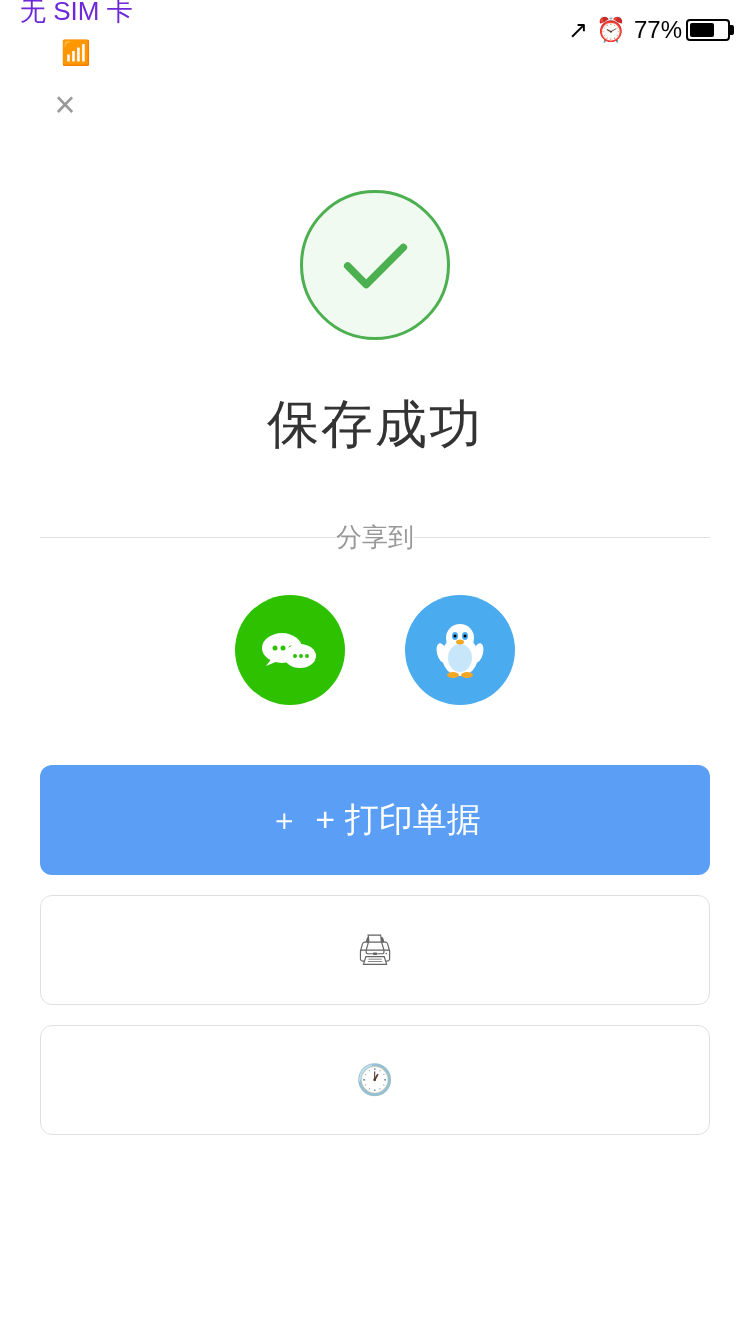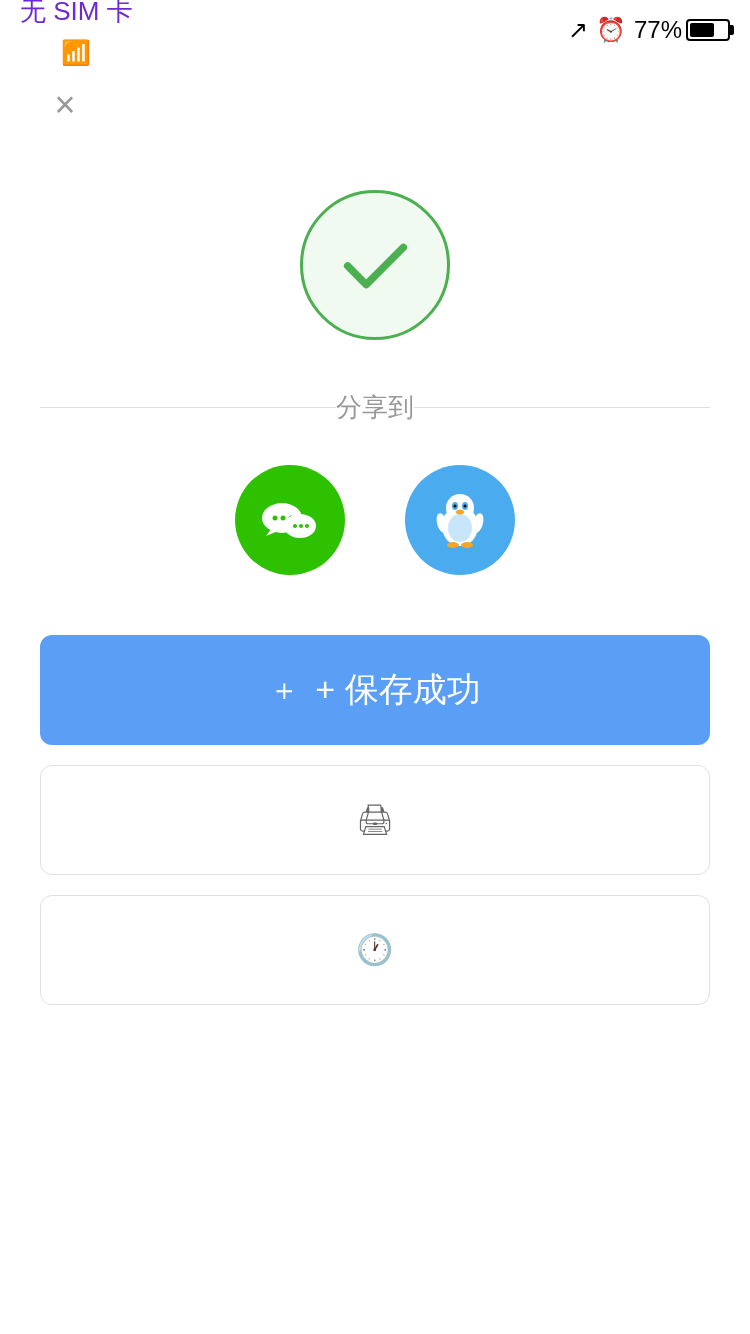--- a/index.html
+++ b/index.html
@@ -269,20 +269,21 @@
   <div class="close-button">
     <div class="close-x">×</div>
   </div>
 
   <div class="success-circle">
     <svg class="wechat-icon-svg" viewBox="0 0 70 55" fill="none" xmlns="http://www.w3.org/2000/svg">
       <polyline points="5,28 25,48 65,8" stroke="#4CAF50" stroke-width="8" stroke-linecap="round" stroke-linejoin="round" fill="none"></polyline>
     </svg>
   </div>
 
+  <div class="success-title">保存成功</div>
 
   <div class="share-section">
     <div class="share-divider">
       <div class="divider-line"></div>
       <span class="share-label">分享到</span>
       <div class="divider-line"></div>
     </div>
     <div class="share-icons">
 
       <div class="share-icon-btn wechat-btn">
@@ -327,21 +328,21 @@
           <ellipse cx="48" cy="35" rx="5" ry="10" fill="white" transform="rotate(15 48 35)"></ellipse>
         </svg>
       </div>
     </div>
   </div>
 
   <div class="action-buttons">
 
     <button class="action-btn btn-primary">
       <span class="btn-icon">＋</span>
-      <span>+ 保存成功</span>
+      <span>+ 打印单据</span>
     </button>
 
     <button class="action-btn btn-secondary">
       <span class="btn-icon">🖨</span>
     </button>
 
     <button class="action-btn btn-secondary">
       <span class="btn-icon">🕐</span>
     </button>
   </div>

